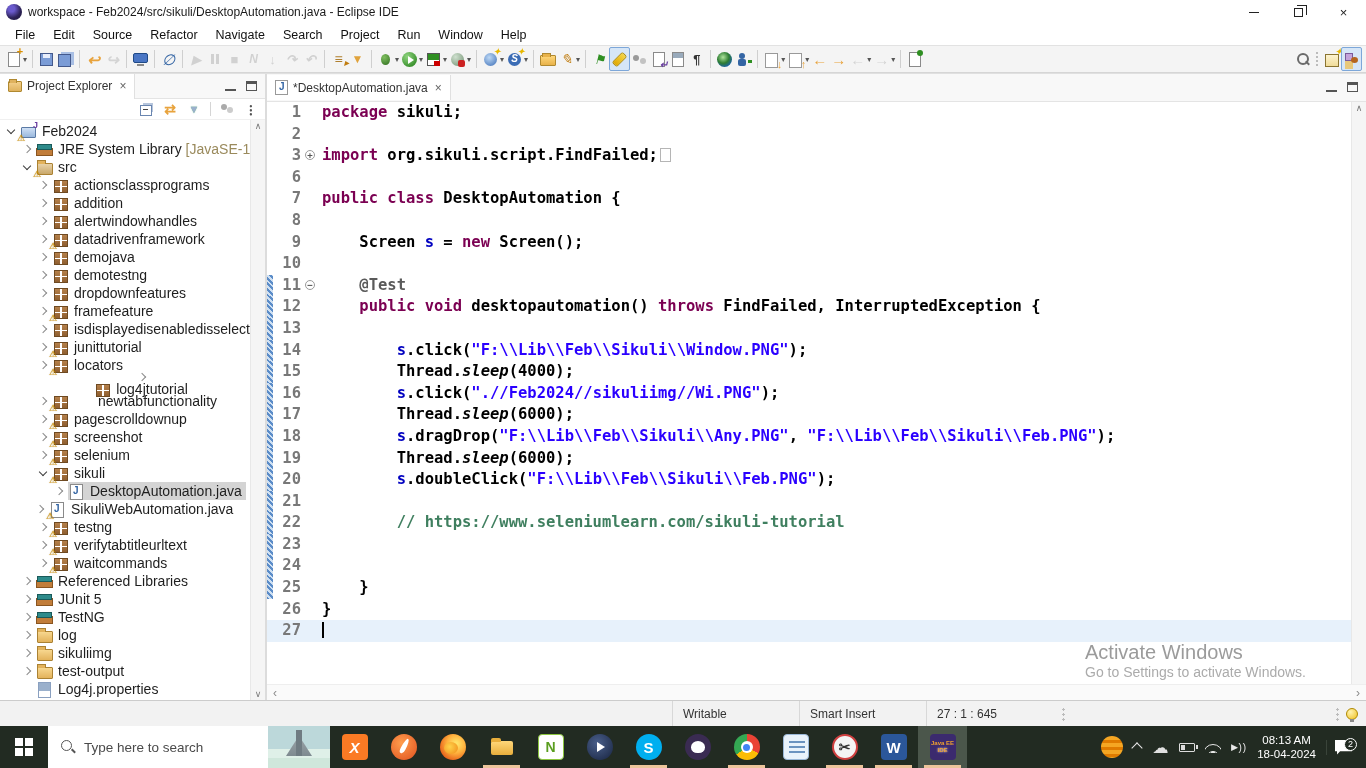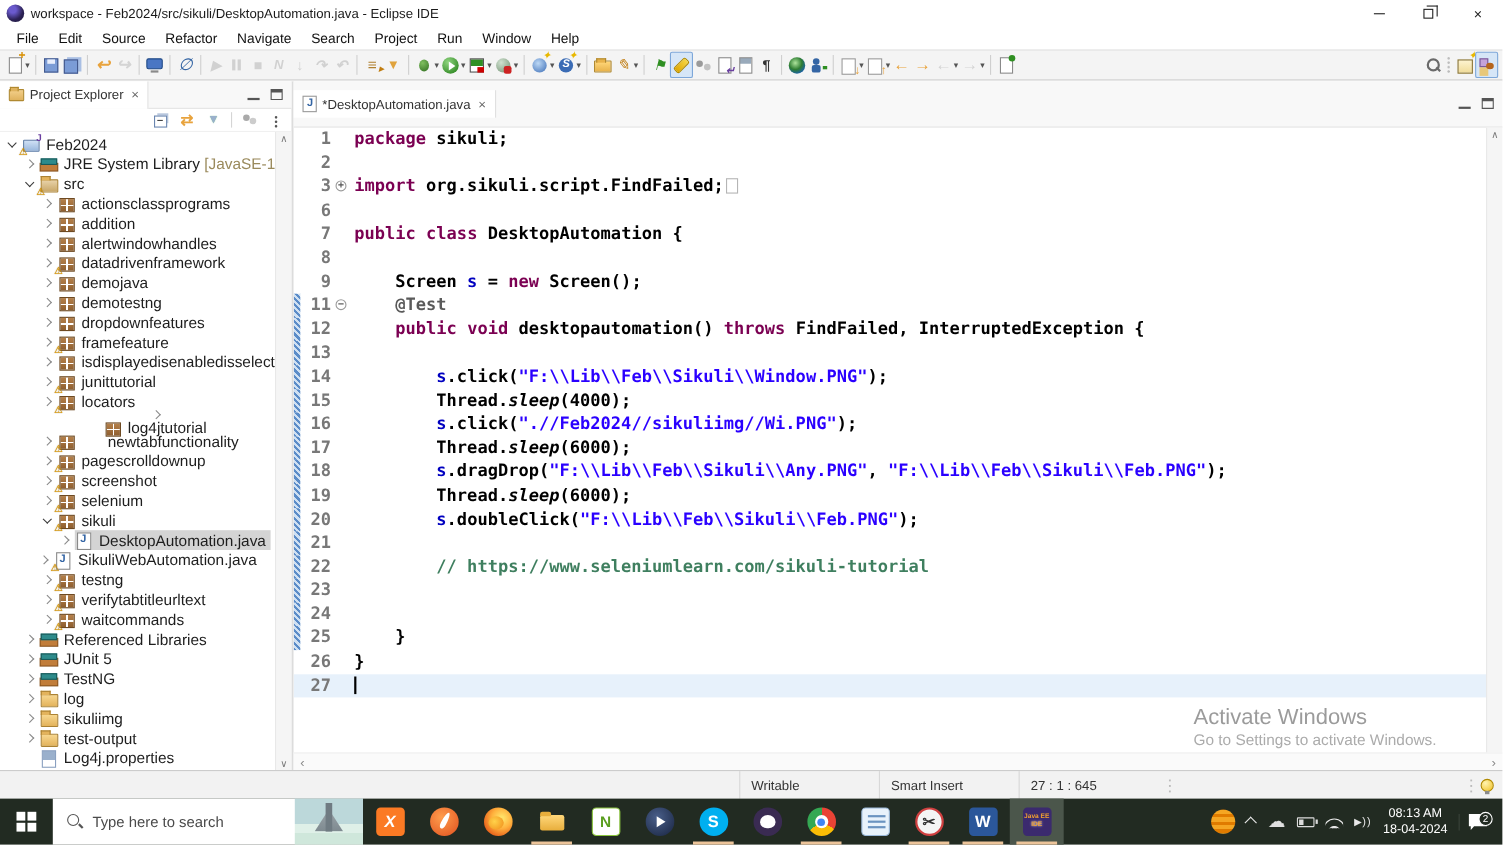--- a/index.html
+++ b/index.html
@@ -134,21 +134,21 @@
       linear-gradient(0deg, transparent 45%, #fff 45%, #fff 55%, transparent 55%),
       linear-gradient(#b5804a,#8f5f30); border:1px solid #6e4a22; }
   .ti-jfile::before { content:""; position:absolute; left:2px; top:1px; width:11px; height:14px; background:#fff; border:1px solid #8a8a8a; }
   .ti-jfile::after { content:"J"; position:absolute; left:5px; top:2px; font-size:10px; font-weight:bold; color:#3465a4; }
   .ti-file::before { content:""; position:absolute; left:2px; top:1px; width:11px; height:14px; background:#fff; border:1px solid #8aa0c0; box-shadow:inset 0 3px 0 -1px #9ab0cc, inset 0 6px 0 -1px #9ab0cc, inset 0 9px 0 -1px #9ab0cc; }
   .twarn::before { content:"⚠"; position:absolute; left:-3px; bottom:-4px; font-size:9px; color:#e8a000; text-shadow:0 0 1px #7a5500; }
   .vscroll { width:15px; flex:0 0 auto; background:#f5f5f5; border-left:1px solid #e8e8e8; display:flex; flex-direction:column; align-items:center; justify-content:space-between; padding:1px 0; font-size:9px; color:#7a7a7a; }
 
   
   .editor { flex:1 1 auto; display:flex; flex-direction:column; min-width:0; background:#fff; }
-  .ed-tabs { height:42px; display:flex; align-items:center; border-bottom:1px solid #e4e4e4; background:#f8f8f8; }
+  .ed-tabs { height:28px; display:flex; align-items:center; border-bottom:1px solid #e4e4e4; background:#f8f8f8; }
   .jicon { width:13px; height:15px; background:#fff; border:1px solid #999; position:relative; }
   .jicon::before { content:"J"; position:absolute; left:3px; top:0px; font-size:10px; font-weight:bold; color:#3465a4; }
   .ed-body { flex:1 1 auto; display:flex; min-height:0; position:relative; }
   .code-scroller { flex:1 1 auto; overflow:hidden; position:relative; font-family:"DejaVu Sans Mono","Liberation Mono",monospace; font-size:15.5px; font-weight:600; line-height:21.6px; }
   .cl { display:flex; height:21.6px; white-space:pre; }
   .cl.cur { background:#e7f1fb; }
   .diffbar { width:6px; flex:0 0 auto; }
   .diffon { background:repeating-linear-gradient(45deg,#5b8cc8 0 2px,#cfe0f2 2px 4px); }
   .lnum { width:30px; flex:0 0 auto; text-align:right; color:#787878; padding-right:2px; font-weight:600; }
   .foldcol { width:15px; flex:0 0 auto; position:relative; }
@@ -770,20 +770,21 @@
       </div>
       <div class="ed-body">
         <div class="code-scroller" id="code">
             <div class="cl"><span class="diffbar"></span><span class="lnum">1</span><span class="foldcol"></span><span class="ctext"><span class="kw">package</span><span> sikuli;</span></span></div>
             <div class="cl"><span class="diffbar"></span><span class="lnum">2</span><span class="foldcol"></span><span class="ctext"></span></div>
             <div class="cl"><span class="diffbar"></span><span class="lnum">3</span><span class="foldcol"><i>+</i></span><span class="ctext"><span class="kw">import</span><span> org.sikuli.script.FindFailed;</span><span class="foldbox"></span></span></div>
             <div class="cl"><span class="diffbar"></span><span class="lnum">6</span><span class="foldcol"></span><span class="ctext"></span></div>
             <div class="cl"><span class="diffbar"></span><span class="lnum">7</span><span class="foldcol"></span><span class="ctext"><span class="kw">public</span><span> </span><span class="kw">class</span><span> DesktopAutomation {</span></span></div>
             <div class="cl"><span class="diffbar"></span><span class="lnum">8</span><span class="foldcol"></span><span class="ctext"></span></div>
             <div class="cl"><span class="diffbar"></span><span class="lnum">9</span><span class="foldcol"></span><span class="ctext"><span>    Screen </span><span class="fld">s</span><span> = </span><span class="kw">new</span><span> Screen();</span></span></div>
+            <div class="cl"><span class="diffbar"></span><span class="lnum">10</span><span class="foldcol"></span><span class="ctext"></span></div>
             <div class="cl"><span class="diffbar diffon"></span><span class="lnum">11</span><span class="foldcol"><i>−</i></span><span class="ctext"><span class="ann">    @Test</span></span></div>
             <div class="cl"><span class="diffbar diffon"></span><span class="lnum">12</span><span class="foldcol"></span><span class="ctext"><span>    </span><span class="kw">public</span><span> </span><span class="kw">void</span><span> desktopautomation() </span><span class="kw">throws</span><span> FindFailed, InterruptedException {</span></span></div>
             <div class="cl"><span class="diffbar diffon"></span><span class="lnum">13</span><span class="foldcol"></span><span class="ctext"></span></div>
             <div class="cl"><span class="diffbar diffon"></span><span class="lnum">14</span><span class="foldcol"></span><span class="ctext"><span>        </span><span class="fld">s</span><span>.click(</span><span class="str">"F:\\Lib\\Feb\\Sikuli\\Window.PNG"</span><span>);</span></span></div>
             <div class="cl"><span class="diffbar diffon"></span><span class="lnum">15</span><span class="foldcol"></span><span class="ctext"><span>        Thread.</span><span class="ital">sleep</span><span>(4000);</span></span></div>
             <div class="cl"><span class="diffbar diffon"></span><span class="lnum">16</span><span class="foldcol"></span><span class="ctext"><span>        </span><span class="fld">s</span><span>.click(</span><span class="str">".//Feb2024//sikuliimg//Wi.PNG"</span><span>);</span></span></div>
             <div class="cl"><span class="diffbar diffon"></span><span class="lnum">17</span><span class="foldcol"></span><span class="ctext"><span>        Thread.</span><span class="ital">sleep</span><span>(6000);</span></span></div>
             <div class="cl"><span class="diffbar diffon"></span><span class="lnum">18</span><span class="foldcol"></span><span class="ctext"><span>        </span><span class="fld">s</span><span>.dragDrop(</span><span class="str">"F:\\Lib\\Feb\\Sikuli\\Any.PNG"</span><span>, </span><span class="str">"F:\\Lib\\Feb\\Sikuli\\Feb.PNG"</span><span>);</span></span></div>
             <div class="cl"><span class="diffbar diffon"></span><span class="lnum">19</span><span class="foldcol"></span><span class="ctext"><span>        Thread.</span><span class="ital">sleep</span><span>(6000);</span></span></div>
             <div class="cl"><span class="diffbar diffon"></span><span class="lnum">20</span><span class="foldcol"></span><span class="ctext"><span>        </span><span class="fld">s</span><span>.doubleClick(</span><span class="str">"F:\\Lib\\Feb\\Sikuli\\Feb.PNG"</span><span>);</span></span></div>

